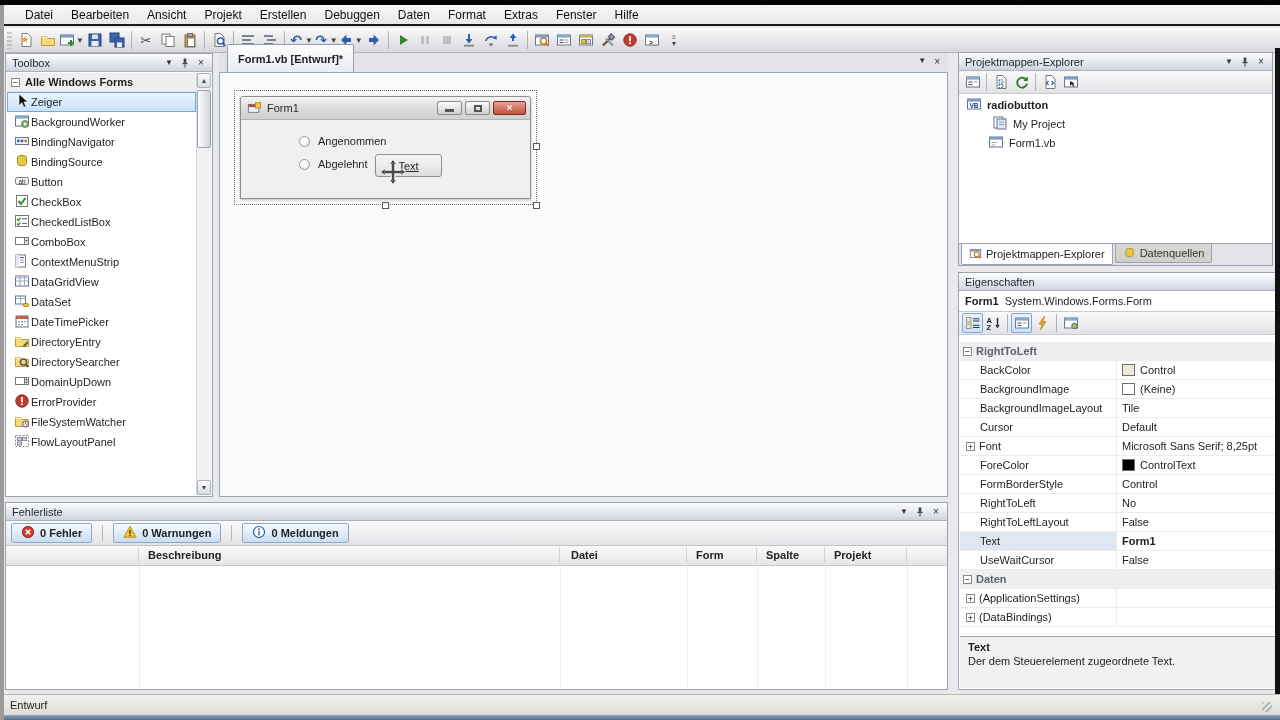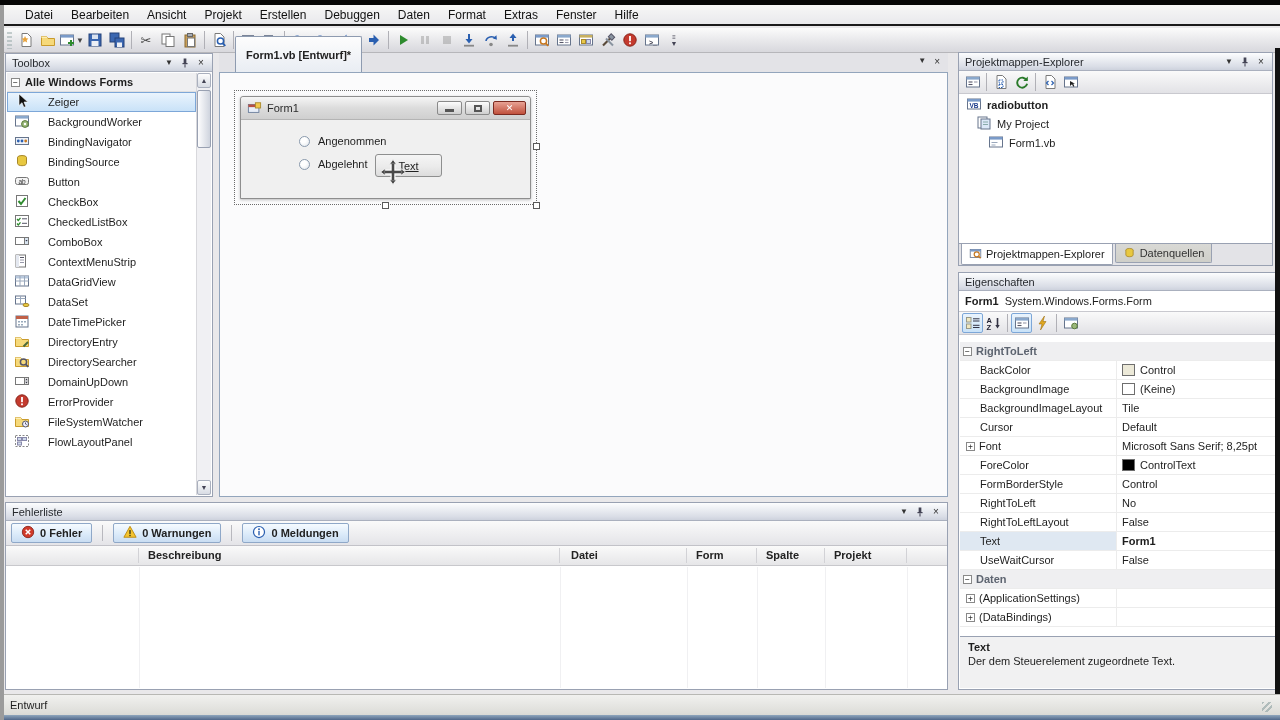--- a/index.html
+++ b/index.html
@@ -40,39 +40,39 @@
   .tw-title .lbl { flex:1; }
   .tw-btn { width:16px; height:14px; display:flex; align-items:center; justify-content:center;
             font-size:10px; color:#333; }
   .tw-btn.chev { font-size:8px; }
 
   
   #toolbox { left:5px; top:53px; width:208px; height:444px; }
   #toolbox .list { position:absolute; left:1px; right:16px; top:19px; bottom:1px; overflow:hidden; background:#fff; }
   .tb-head { height:19px; display:flex; align-items:center; gap:5px; padding-left:4px;
              background:#efeff1; border-bottom:1px solid #e0e0e0; font-weight:bold; }
-  .tb-item { height:20px; display:flex; align-items:center; gap:18px; padding-left:6px; border:1px solid transparent; }
+  .tb-item { height:20px; display:flex; align-items:center; gap:1px; padding-left:6px; border:1px solid transparent; }
   .tb-item svg { flex:0 0 16px; }
   .tb-item.sel { background:linear-gradient(#eaf4fd,#c9e2f8); border:1px solid #7da7d8; }
   .expander { width:9px; height:9px; border:1px solid #898989; background:#fff; font:8px/7px "DejaVu Sans Mono",monospace;
               text-align:center; color:#333; display:inline-block; flex:0 0 9px; }
   .vscroll { position:absolute; right:1px; top:19px; bottom:1px; width:15px; background:#f0f0f3; border-left:1px solid #d8d8dc; }
   .vscroll .up,.vscroll .dn { position:absolute; left:0; width:14px; height:15px; font-size:7px; color:#445;
               display:flex; align-items:center; justify-content:center;
               background:linear-gradient(#fdfdfd,#d8dce4); border:1px solid #aab0be; border-radius:2px; }
   .vscroll .up { top:0; } .vscroll .dn { bottom:0; }
   .vscroll .thumb { position:absolute; left:0; width:14px; background:linear-gradient(90deg,#fdfdfe,#cfd4de);
               border:1px solid #99a1b2; border-radius:2px; }
 
   
   #docwell { position:absolute; left:219px; top:53px; width:729px; height:444px; background:#e3e3e7; }
   #doc-tabs { position:absolute; left:0; top:0; right:0; height:19px; display:flex; align-items:flex-end; }
-  .doc-tab { height:36px; padding:0 10px; display:flex; align-items:center; font-weight:bold; color:#222;
+  .doc-tab { height:28px; padding:0 10px; display:flex; align-items:center; font-weight:bold; color:#222;
              background:linear-gradient(#fdfdfd,#e9edf3); border:1px solid #8e9bb0; border-bottom:none;
-             border-radius:2px 2px 0 0; margin-left:16px; }
+             border-radius:2px 2px 0 0; margin-left:8px; }
   .well-btns { position:absolute; right:8px; top:3px; display:flex; gap:8px; color:#333; }
   .well-btns span { font-size:10px; }
   #canvas { position:absolute; left:0; top:19px; right:0; bottom:0; background:#fbfbfc; border:1px solid #93a5bc; }
 
   
   #selrect { position:absolute; left:14px; top:17px; width:303px; height:115px; border:1px dotted #6b6b6b; }
   .handle { position:absolute; width:7px; height:7px; background:#fff; border:1px solid #595959; z-index:5; }
   #form1 { position:absolute; left:20px; top:23px; width:291px; height:103px;
            border:1px solid #8e8e8e; border-radius:3px 3px 0 0;
            box-shadow:0 1px 3px rgba(0,0,0,.25); background:#f0f0f0; }
@@ -680,21 +680,21 @@
       </div>
     <div id="soltree">
         <div class="tree-row bold" style="padding-left:6px">
           <span><svg width="16" height="16" viewBox="0 0 16 16" aria-hidden="true">
               <rect x="1.5" y="3" width="13" height="10" fill="#fff" stroke="#66748c"></rect>
               <rect x="1.5" y="3" width="13" height="2.6" fill="#7a9ac8"></rect>
               <text x="8" y="12.3" font-size="6.5" font-weight="bold" text-anchor="middle" fill="#1a3a8a">VB</text>
             </svg></span>
           <span>radiobutton</span>
         </div>
-        <div class="tree-row" style="padding-left:16px">
+        <div class="tree-row" style="padding-left:32px">
           <span><svg width="16" height="16" viewBox="0 0 16 16" aria-hidden="true">
               <rect x="2" y="2" width="9" height="11" fill="#fff" stroke="#66748c"></rect>
               <rect x="5" y="4" width="9" height="10" fill="#dce8f8" stroke="#66748c"></rect>
               <line x1="7" y1="7" x2="12" y2="7" stroke="#8aa"></line>
               <line x1="7" y1="9.5" x2="12" y2="9.5" stroke="#8aa"></line>
             </svg></span>
           <span>My Project</span>
         </div>
         <div class="tree-row" style="padding-left:28px">
           <span><svg width="16" height="16" viewBox="0 0 16 16" aria-hidden="true">

